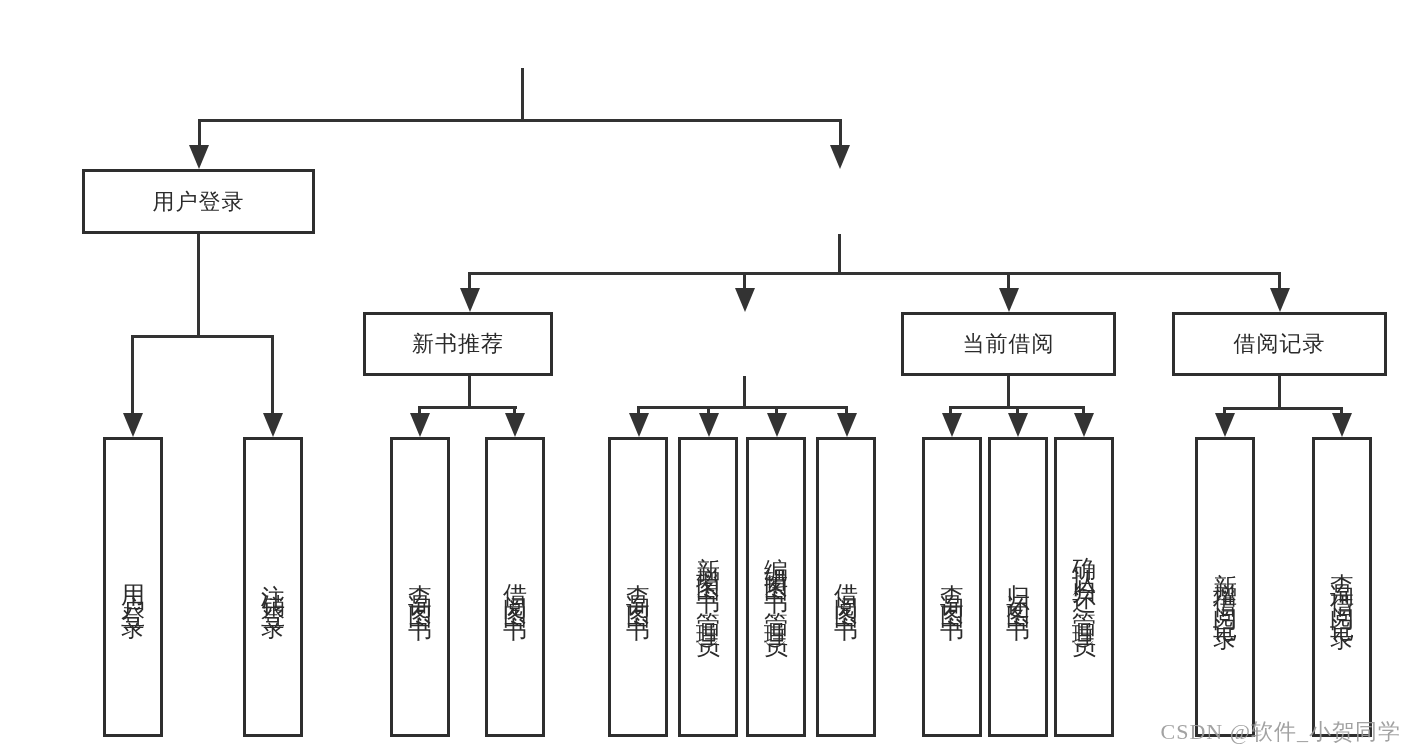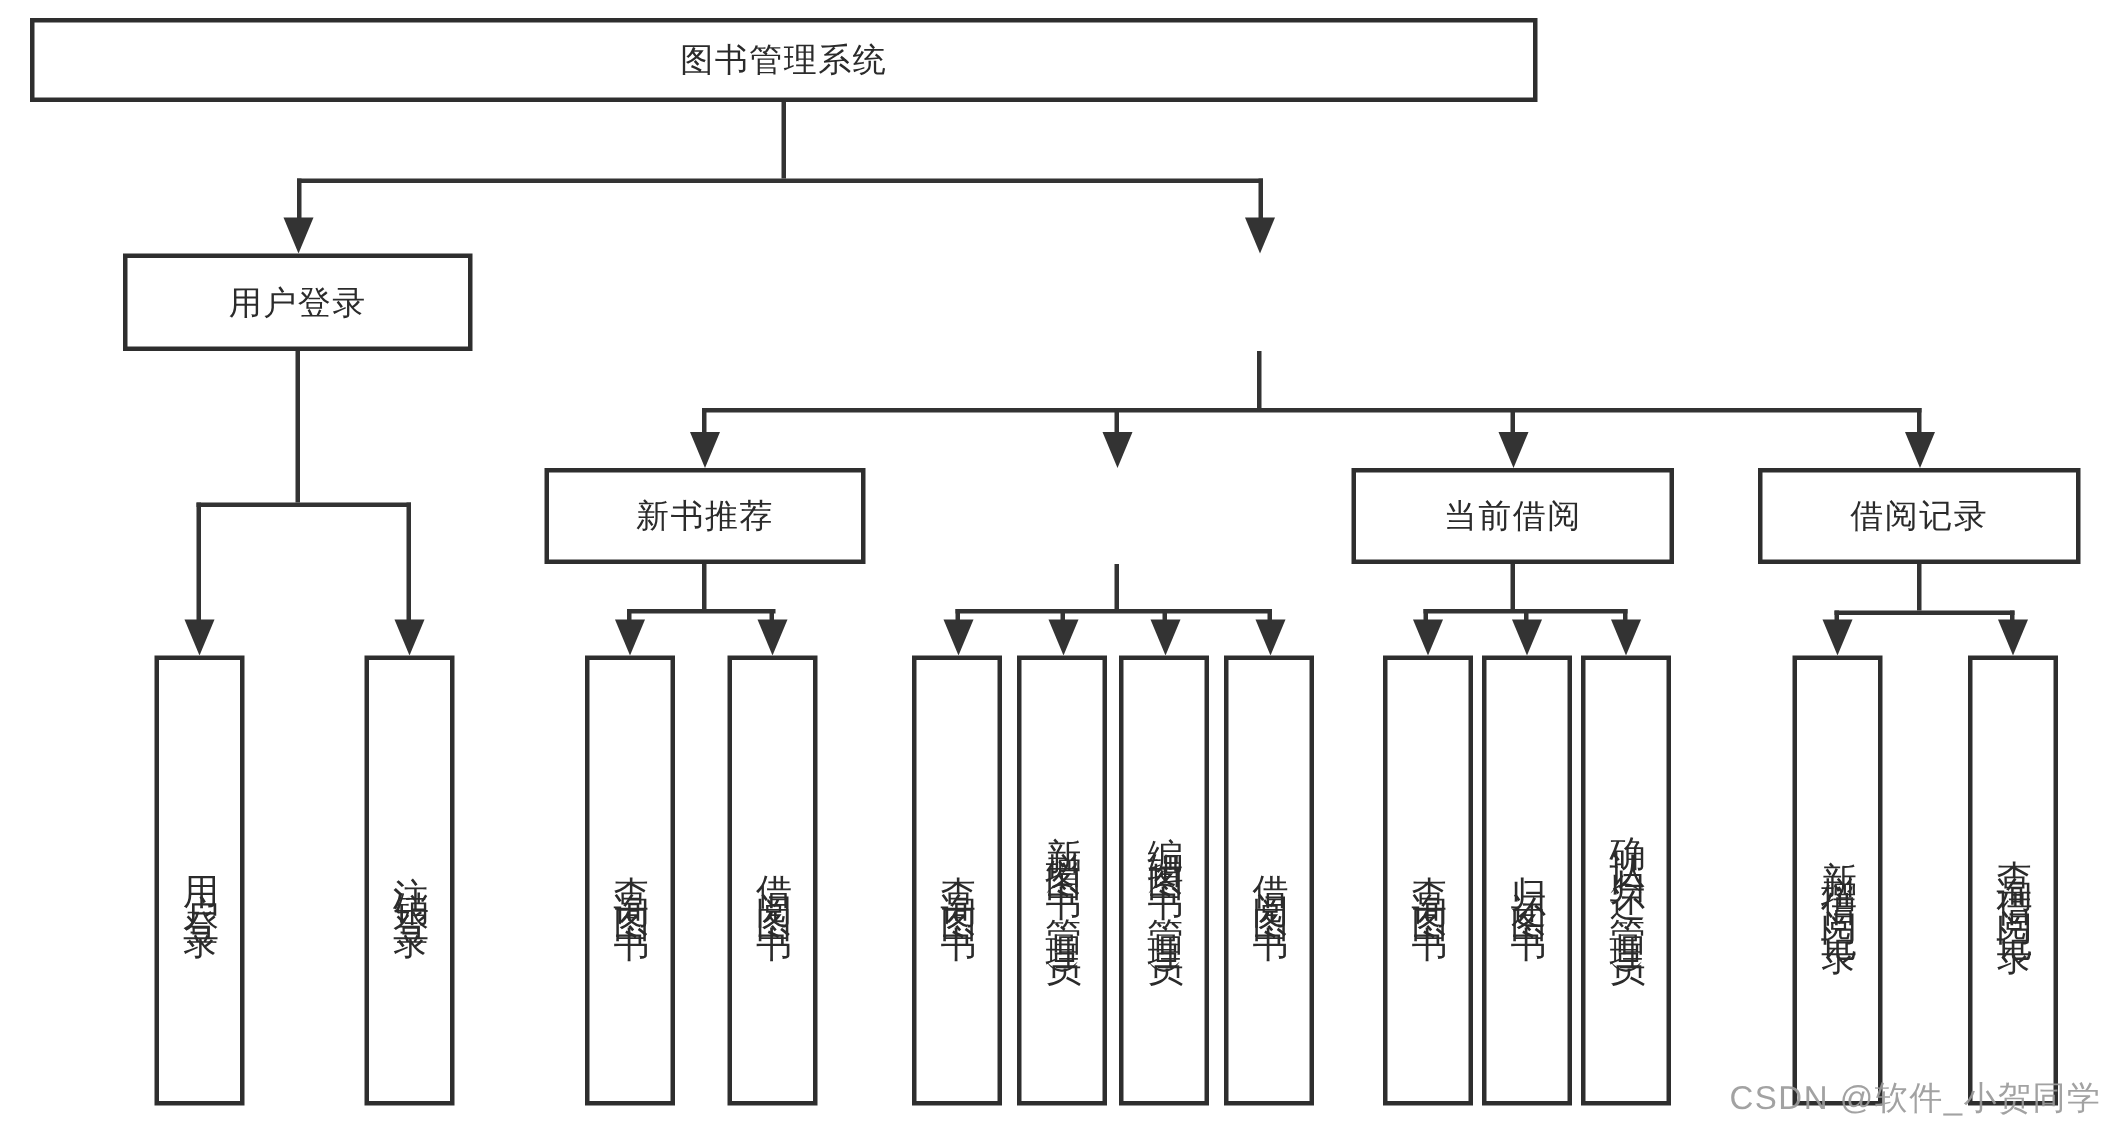--- a/index.html
+++ b/index.html
@@ -77,30 +77,28 @@
   }
   .watermark {
     position: absolute;
     top: 717px;
     right: 4px;
     font-size: 22px;
     color: rgba(154, 154, 154, 0.92);
     letter-spacing: 1px;
     z-index: 3;
     white-space: nowrap;
+    font-family: Liberation Serif, serif;
   }
 </style>
 </head>
 <body>
 
 <div class="canvas">
 
-  <div class="node" style="left:20px; top:12px; width:1005px; height:56px;">
-    <span>图书管理系统</span>
-  </div>
 
   <div class="vl" style="left:521px; top:68px; height:51px;"></div>
   <div class="hl" style="left:198px; top:119px; width:644px;"></div>
   <div class="vl" style="left:198px; top:119px; height:28px;"></div>
   <div class="vl" style="left:839px; top:119px; height:28px;"></div>
   <div class="arr" style="left:189px; top:145px;"></div>
   <div class="arr" style="left:830px; top:145px;"></div>
 
   <div class="node" style="left:82px; top:169px; width:233px; height:65px;">
     <span>用户登录</span>
@@ -117,21 +115,21 @@
   <div class="hl" style="left:468px; top:272px; width:813px;"></div>
   <div class="vl" style="left:468px; top:272px; height:18px;"></div>
   <div class="vl" style="left:743px; top:272px; height:18px;"></div>
   <div class="vl" style="left:1007px; top:272px; height:18px;"></div>
   <div class="vl" style="left:1278px; top:272px; height:18px;"></div>
   <div class="arr" style="left:460px; top:288px;"></div>
   <div class="arr" style="left:735px; top:288px;"></div>
   <div class="arr" style="left:999px; top:288px;"></div>
   <div class="arr" style="left:1270px; top:288px;"></div>
 
-  <div class="node" style="left:363px; top:312px; width:214px; height:64px;">
+  <div class="node" style="left:363px; top:312px; width:190px; height:64px;">
     <span>新书推荐</span>
   </div>
   <div class="node" style="left:901px; top:312px; width:215px; height:64px;text-align:center;">
     <span>当前借阅</span>
   </div>
   <div class="node" style="left:1172px; top:312px; width:215px; height:64px;">
     <span>借阅记录</span>
   </div>
 
   <div class="vl" style="left:468px; top:376px; height:30px;"></div>

